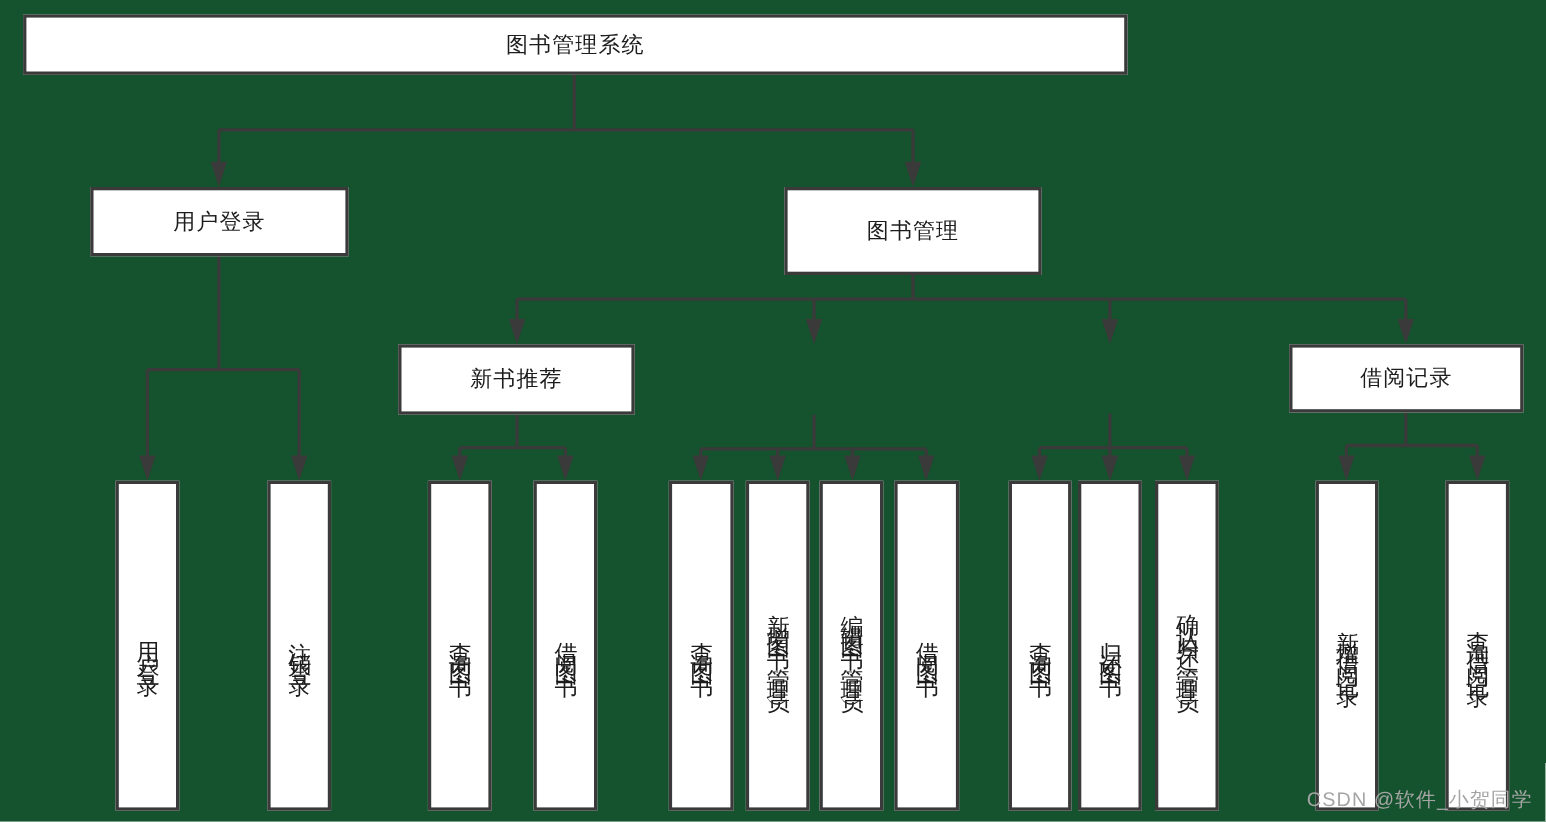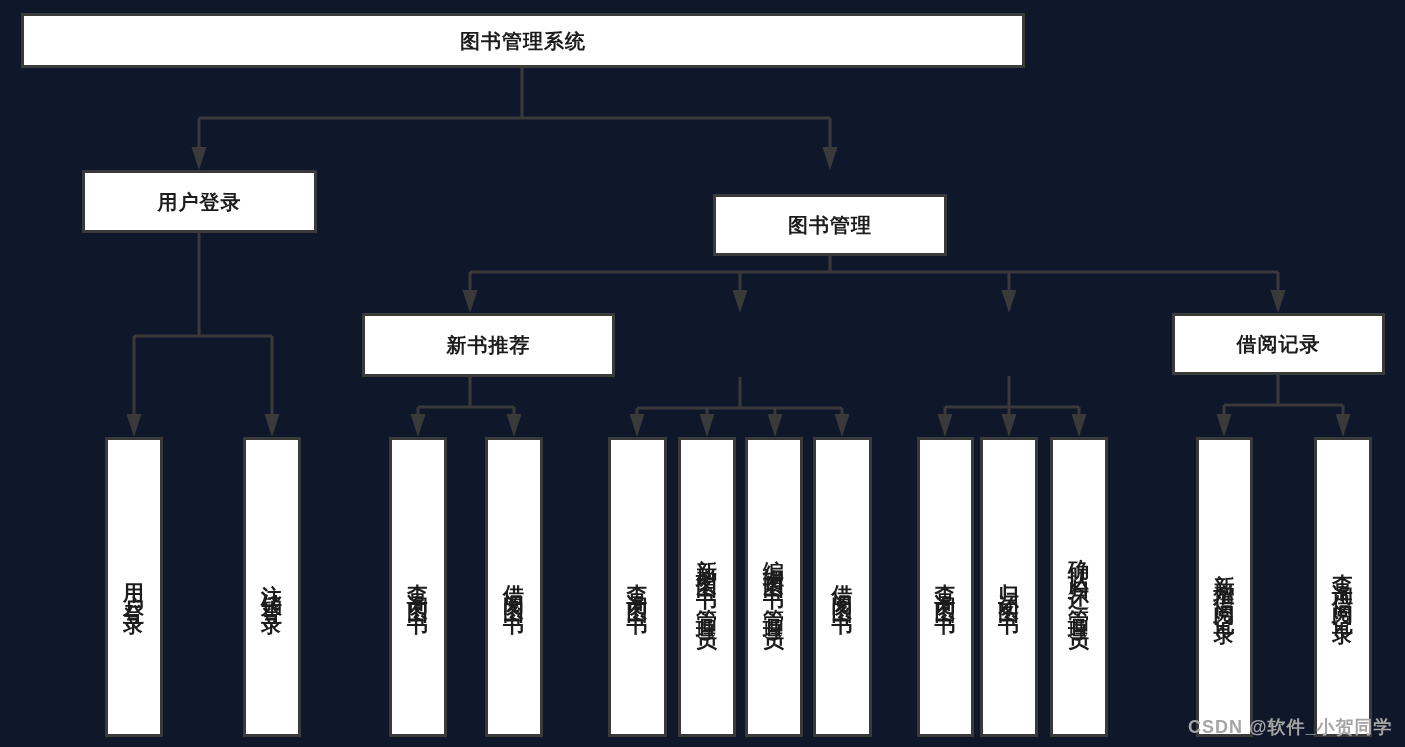--- a/index.html
+++ b/index.html
@@ -1,24 +1,23 @@
 <!DOCTYPE html>
 <html><head>
 <meta charset="utf-8">
 <style>
   html, body { margin: 0; padding: 0; background: #ffffff; }
   .canvas {
     position: relative;
     width: 1405px;
     height: 747px;
-    background: #0f172a;
+    background: #14532d;
     overflow: hidden;
     font-family: "Liberation Sans", "DejaVu Sans", sans-serif;
     color: #1c1c1c;
-    font-weight: bold;
   }
   .box {
     position: absolute;
     box-sizing: border-box;
     border: 3px solid #3a3a3a;
     background: #ffffff;
     display: flex;
     align-items: center;
     justify-content: center;
     line-height: 1;
@@ -89,23 +88,23 @@
     <g>
       <path d="M1278 375 V405 M1224 405 H1343 M1224 405 V425 M1343 405 V425"></path>
       <polygon points="1216.5,414 1231.5,414 1224,437"></polygon>
       <polygon points="1335.5,414 1350.5,414 1343,437"></polygon>
     </g>
   </svg>
 
   <div class="box h" style="left:21px; top:13px; width:1004px; height:55px;">图书管理系统</div>
 
   <div class="box h" style="left:82px; top:170px; width:235px; height:63px;">用户登录</div>
-  <div class="box h" style="left:713px; top:170px; width:234px; height:62px;margin-top:24px;">图书管理</div>
+  <div class="box h" style="left:713px; top:170px; width:234px; height:80px;">图书管理</div>
 
-  <div class="box h" style="left:362px; top:313px; width:253px; height:64px;">新书推荐</div>
+  <div class="box h" style="left:362px; top:313px; width:215px; height:64px;">新书推荐</div>
   <div class="box h" style="left:1172px; top:313px; width:213px; height:62px;">借阅记录</div>
 
   <div class="box v" style="left:105px; top:437px; width:58px; height:300px;">
     <span class="vtext">用户登录</span>
   </div>
   <div class="box v" style="left:243px; top:437px; width:58px; height:300px;">
     <span class="vtext">注销登录</span>
   </div>
 
   <div class="box v" style="left:389px; top:437px; width:58px; height:300px;">

